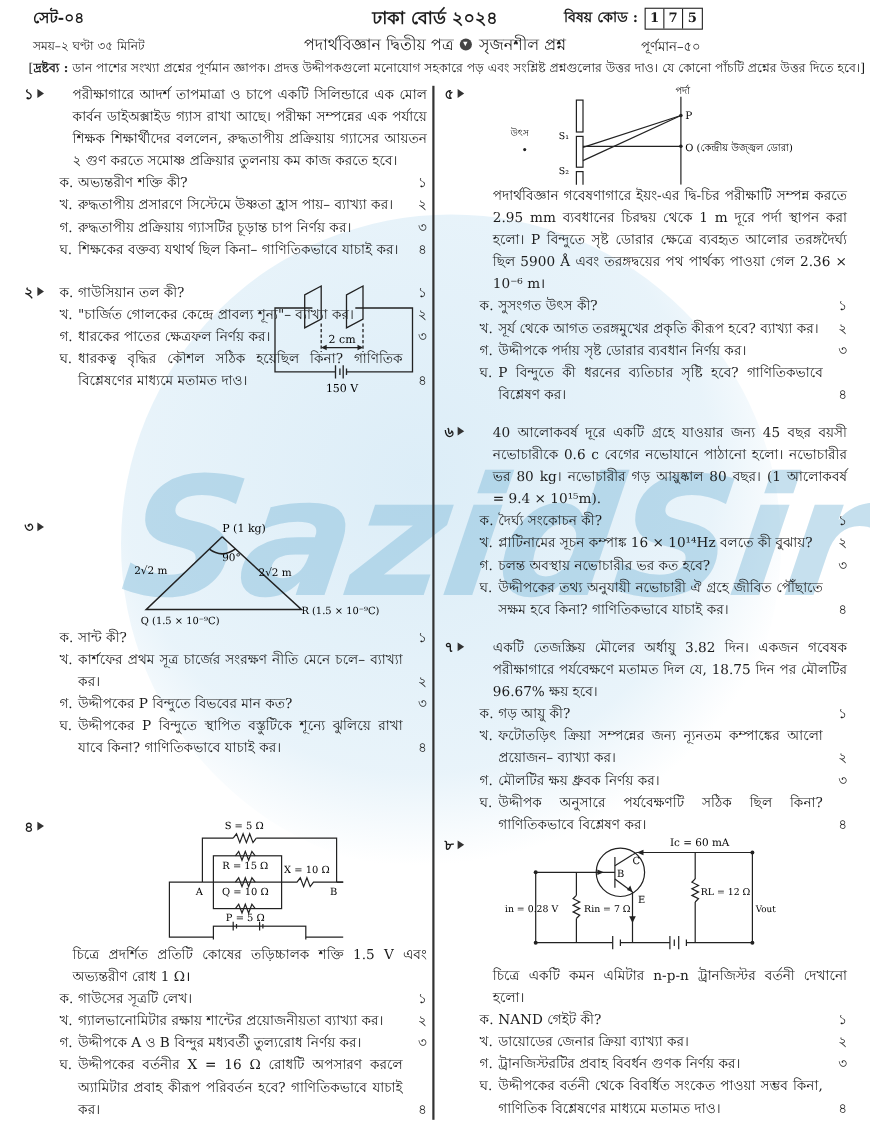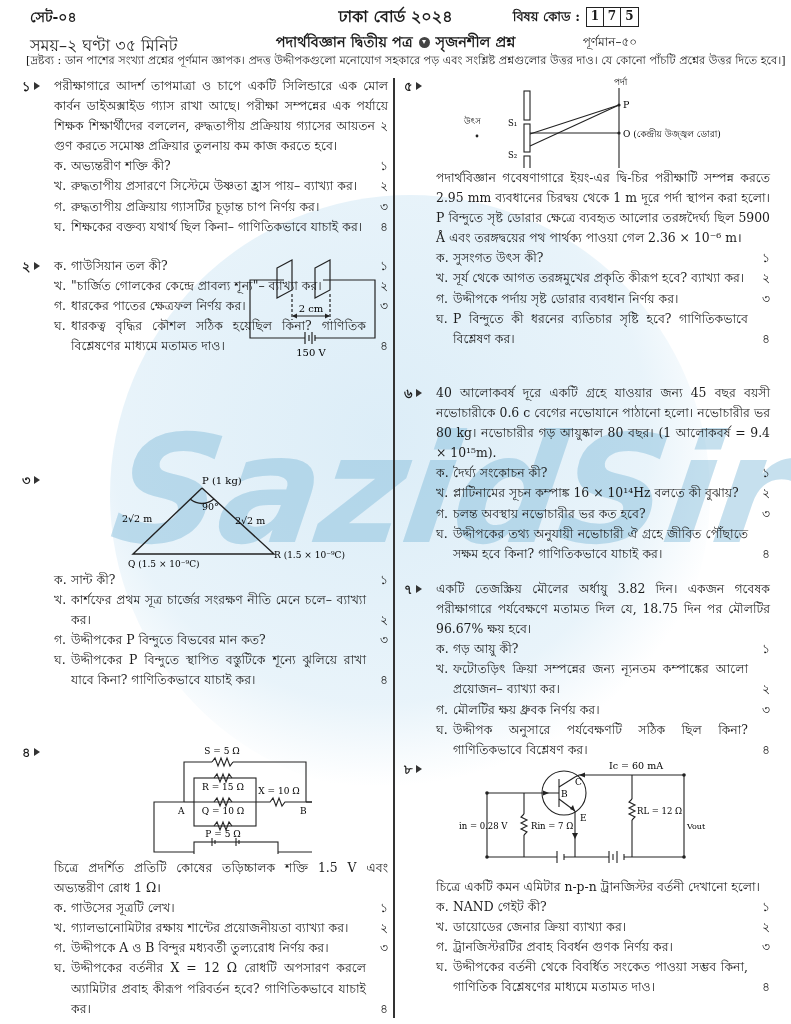--- a/index.html
+++ b/index.html
@@ -15,38 +15,38 @@
   .page { position: relative; z-index: 1; width: 791px; height: 1024px; }
 
   
   .hdr { position: absolute; left: 0; top: 0; width: 667px; height: 75px; }
   .set { position: absolute; left: 30px; top: 6px; font-size: 14px; font-weight: bold; }
   .board { position: absolute; left: 0; width: 791px; top: 4px; text-align: center; font-size: 16px; font-weight: bold; }
   .subj-code { position: absolute; right: 28px; top: 6px; display: flex; align-items: center; font-size: 13px; font-weight: bold; margin-left: 44px; }
   .code-box { display: flex; margin-left: 6px; border: 1px solid #222; }
   .code-box span { width: 17px; height: 18px; font-size: 12px; line-height: 17px; text-align: center; border-right: 1px solid #222; font-weight: bold; }
   .code-box span:last-child { border-right: none; }
-  .time { position: absolute; left: 30px; top: 33px; font-size: 16px; text-align: center; }
-  .paper { position: absolute; left: 0; width: 791px; top: 30px; text-align: center; font-size: 14.5px; font-weight: bold; }
+  .time { position: absolute; left: 30px; top: 33px; font-size: 11px; text-align: center; }
+  .paper { position: absolute; left: 0; width: 791px; top: 30px; text-align: center; font-size: 14.5px; font-weight: normal; }
   .paper .dot { display: inline-block; width: 11px; height: 11px; border-radius: 50%; background: #444; margin: 0 6px; vertical-align: -1px; position: relative; }
   .paper .dot::after { content: ""; position: absolute; left: 3px; top: 3px; border-left: 2.5px solid transparent; border-right: 2.5px solid transparent; border-top: 4px solid #fff; }
   .marks { position: absolute; right: 30px; top: 33px; font-size: 12px; text-align: center; }
   .note { position: absolute; left: 26px; top: 52px; font-size: 11.2px; white-space: nowrap; }
-  .note b { font-weight: normal; }
+  .note b { font-weight: bold; }
 
   .divider { position: absolute; left: 393px; top: 78px; width: 2px; height: 940px; background: #333; }
 
   .col { position: absolute; top: 76px; }
   .col.left { left: 22px; width: 366px; }
   .col.right { left: 404px; width: 366px; }
 
   .q { position: absolute; left: 0; width: 366px; }
   .qnum { position: absolute; left: 0; top: 0; font-size: 13px; font-weight: bold; }
   .qnum .arr { display:inline-block; width:0;height:0;border-top:4px solid transparent;border-bottom:4px solid transparent;border-left:6px solid #333; margin-left:4px; vertical-align:1px; }
-  .stem { margin-left: 32px; text-align: justify; }
+  .stem { margin-left: 44px; text-align: justify; }
   .sub { display: flex; margin-left: 32px; }
   .sub .lbl { width: 17px; flex: none; }
   .sub .txt { flex: 1; }
   .sub .mk { width: 22px; text-align: right; flex: none; align-self: flex-end; }
   .sub.wrap .txt { text-align: justify; }
 
   svg text { font-family: "DejaVu Serif", serif; }
   .fig { position: absolute; }
 </style>
 </head>
@@ -244,21 +244,21 @@
           <span class="txt">গ্যালভানোমিটার রক্ষায় শান্টের প্রয়োজনীয়তা ব্যাখ্যা কর।</span>
           <span class="mk">২</span>
         </div>
       <div class="sub">
           <span class="lbl">গ.</span>
           <span class="txt">উদ্দীপকে A ও B বিন্দুর মধ্যবর্তী তুল্যরোধ নির্ণয় কর।</span>
           <span class="mk">৩</span>
         </div>
       <div class="sub wrap">
           <span class="lbl">ঘ.</span>
-          <span class="txt">উদ্দীপকের বর্তনীর X = 12 Ω রোধটি অপসারণ করলে অ্যামিটার প্রবাহ কীরূপ পরিবর্তন হবে? গাণিতিকভাবে যাচাই কর।</span>
+          <span class="txt">উদ্দীপকের বর্তনীর X = 16 Ω রোধটি অপসারণ করলে অ্যামিটার প্রবাহ কীরূপ পরিবর্তন হবে? গাণিতিকভাবে যাচাই কর।</span>
           <span class="mk">৪</span>
         </div>
     </div>
   </div>
 
   <div class="col right">
 
     <div class="q" style="top:0px;">
       <div class="qnum"><span>৫</span><span class="arr"></span></div>
       <svg class="fig" style="left:40px; top:0px;" width="320" height="92">

